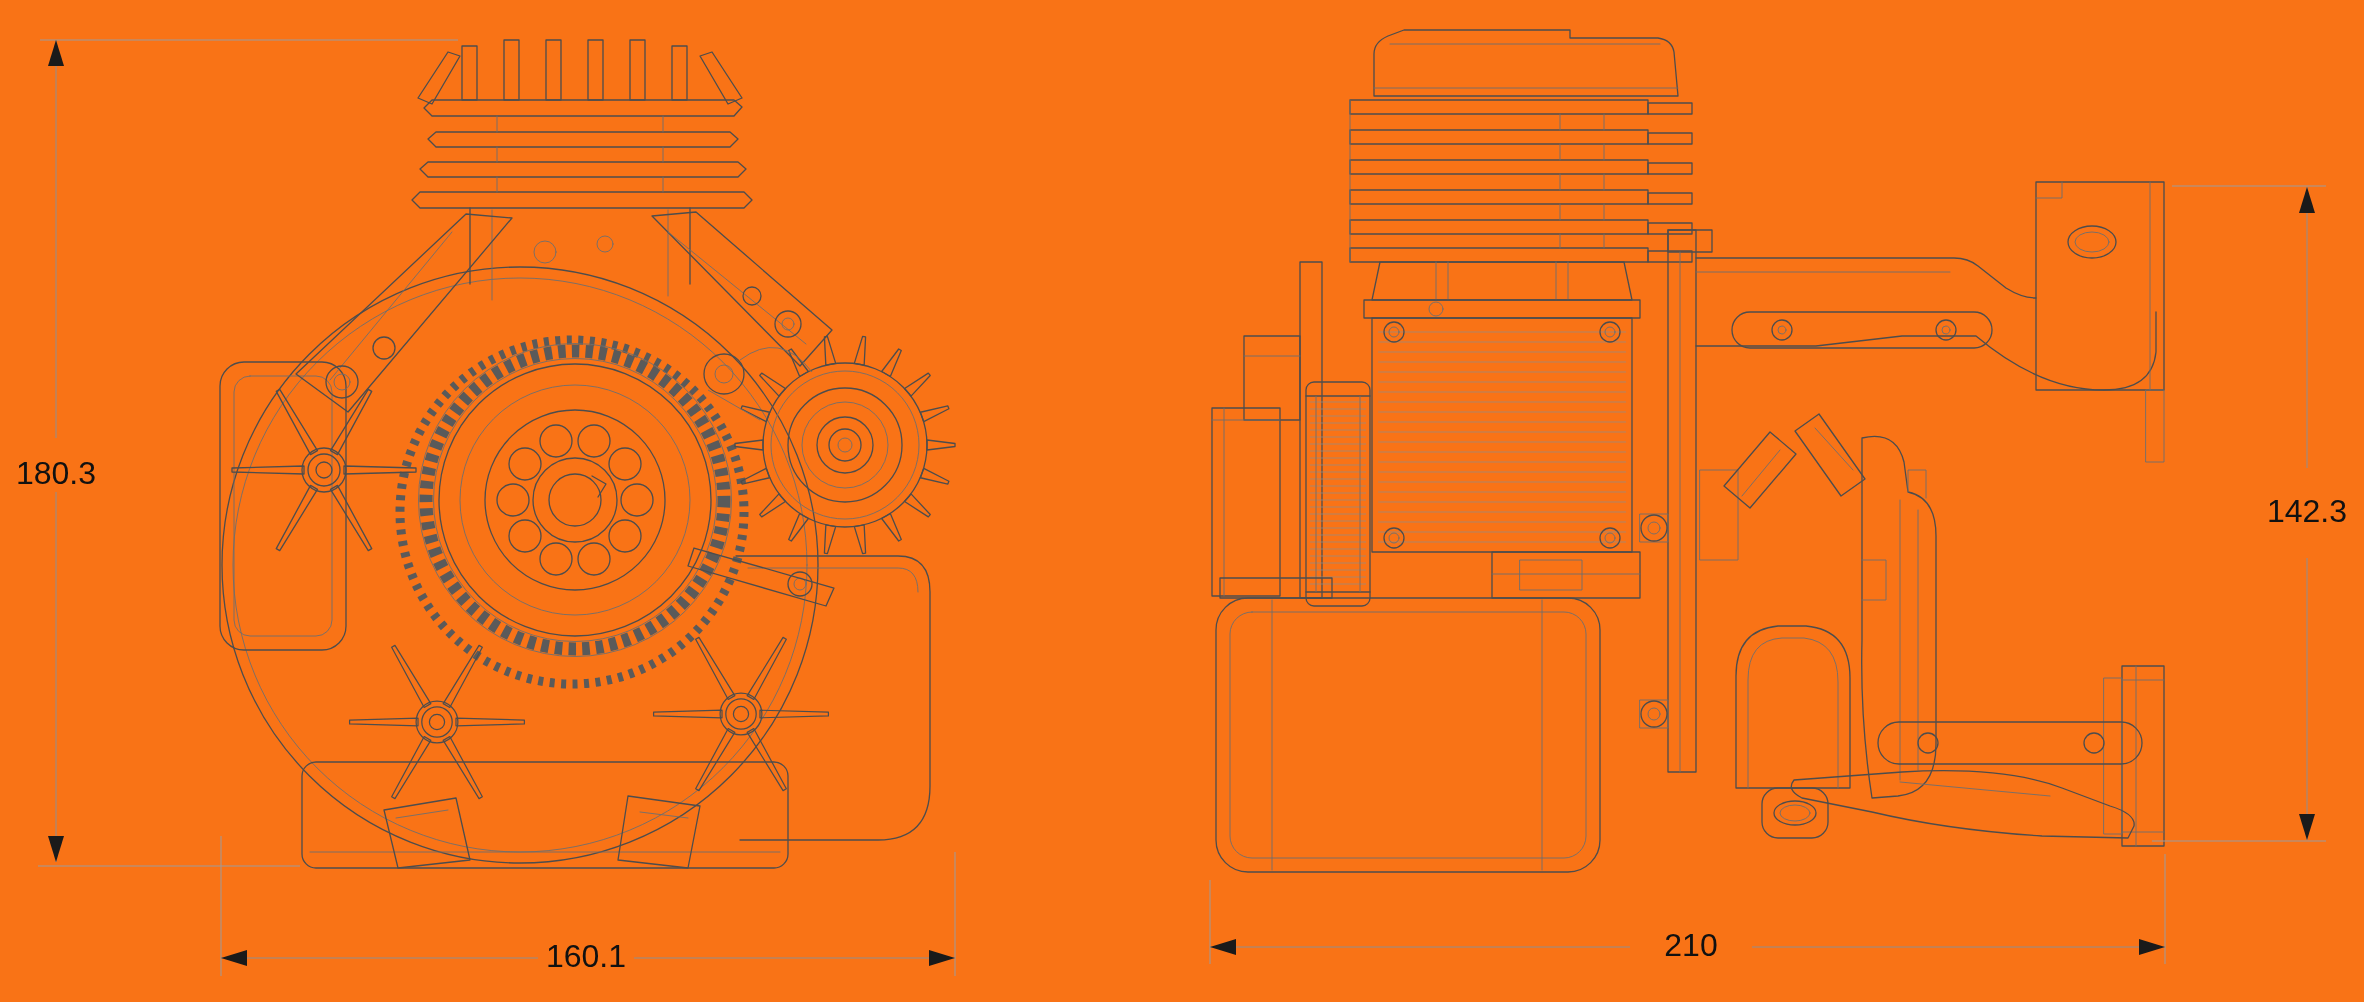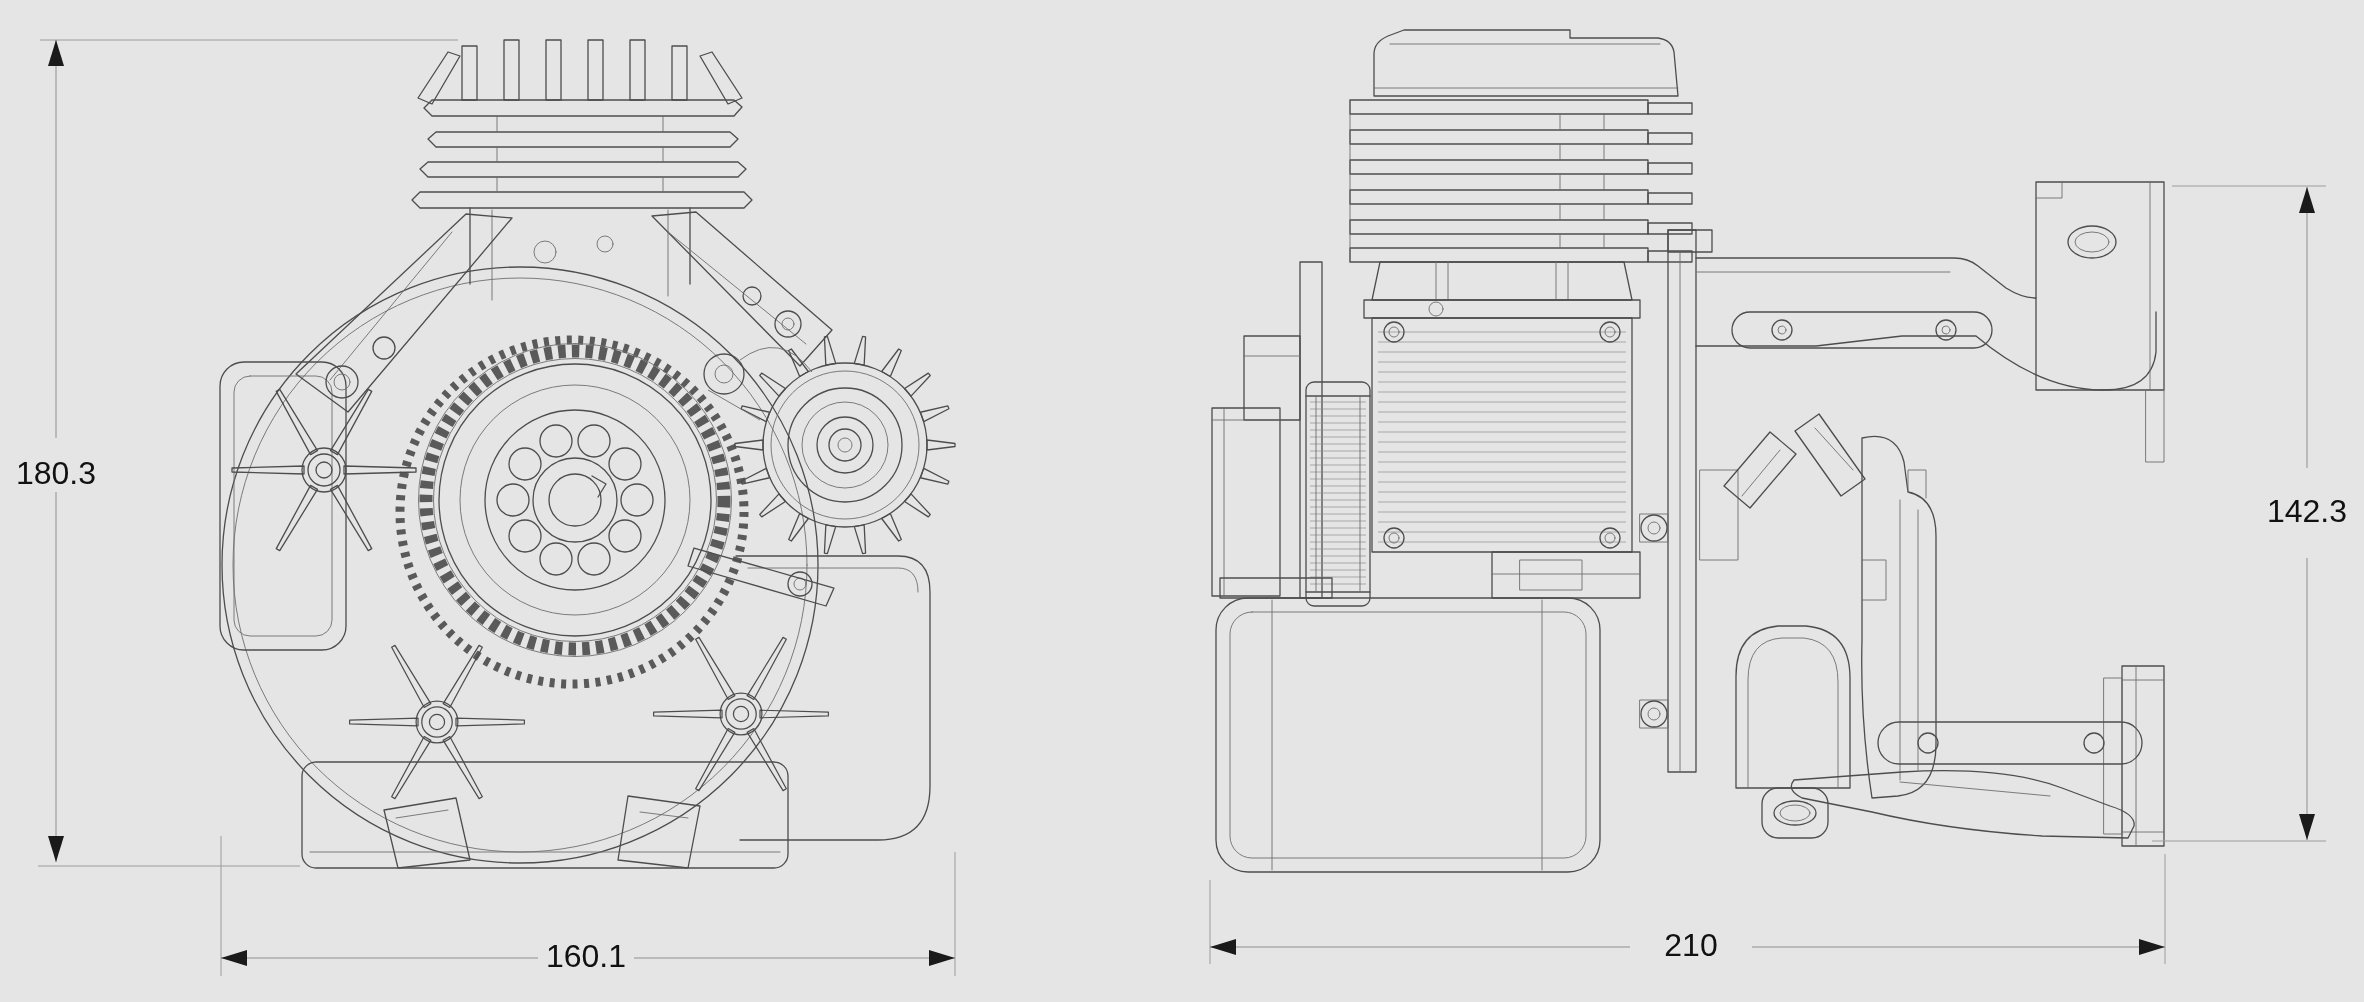--- a/index.html
+++ b/index.html
@@ -1,16 +1,16 @@
 <!DOCTYPE html>
 <html><head>
 <meta charset="utf-8">
 <style>
   html,body{margin:0;padding:0;background:#ffffff;}
-  .canvas{position:relative;width:2364px;height:1002px;background:#e5e5e5;overflow:hidden;}
+  .canvas{position:relative;width:2364px;height:1002px;background:#f97316;overflow:hidden;}
   svg{display:block;}
   .ol   {fill:none;stroke:#4d4d4d;stroke-width:1.3;stroke-linejoin:round;stroke-linecap:round;}
   .ol2  {fill:none;stroke:#6e6e6e;stroke-width:0.9;stroke-linejoin:round;}
   .fine {fill:none;stroke:#8c8c8c;stroke-width:0.7;}
   .teeth{fill:none;stroke:#5a5a5a;}
   .dim  {stroke:#8f8f8f;stroke-width:1;fill:none;}
   .ext  {stroke:#9c9c9c;stroke-width:1;fill:none;}
   .arrow{fill:#1a1a1a;stroke:none;}
   .dimtext{font:32px "Liberation Sans", sans-serif;fill:#111111;}
 </style>

